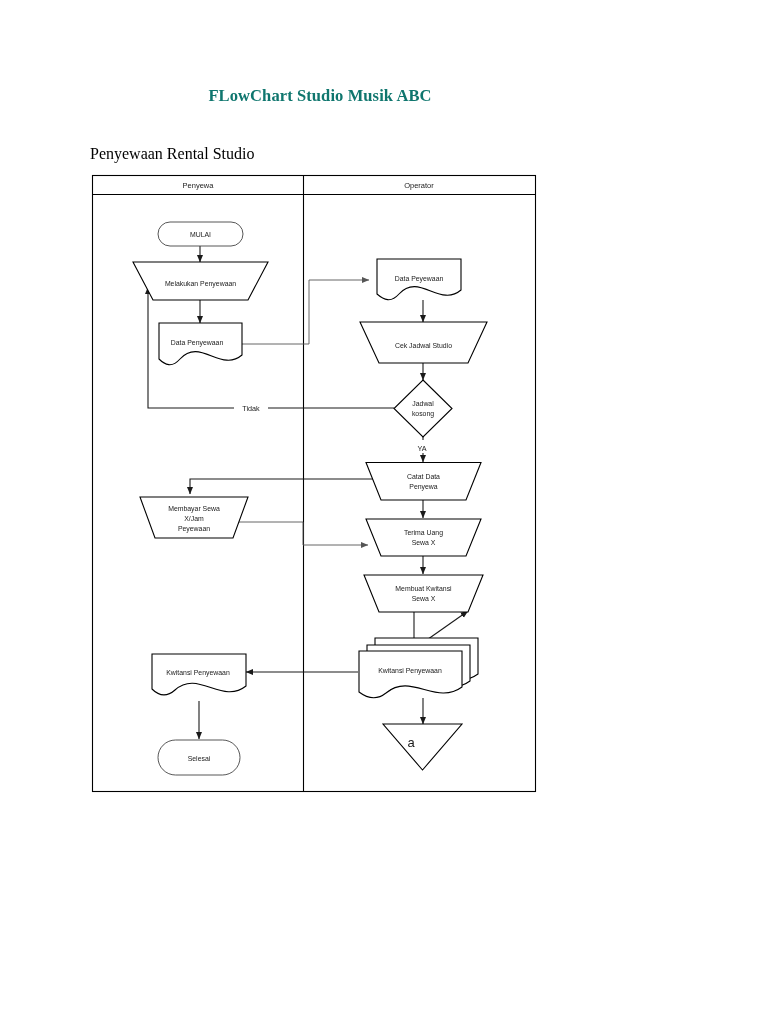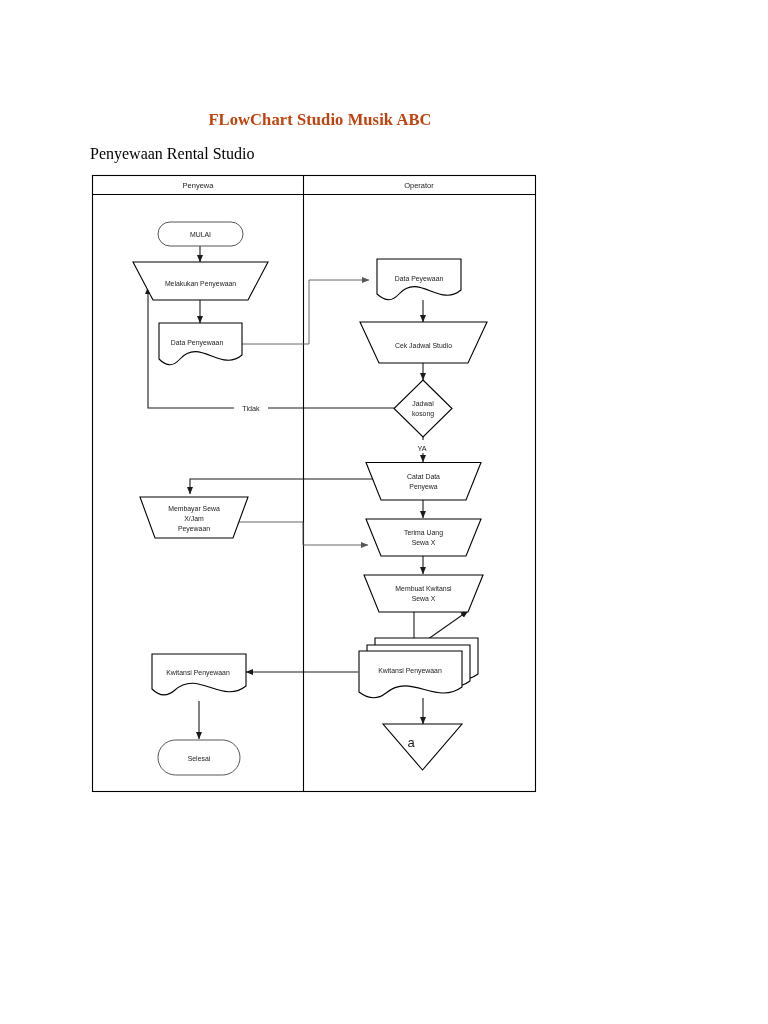--- a/index.html
+++ b/index.html
@@ -21,23 +21,22 @@
   }
   .doc-title {
     position: absolute;
     left: 0;
     top: 86px;
     width: 640px;
     text-align: center;
     font-family: "Liberation Serif", serif;
     font-size: 16.5px;
     font-weight: bold;
-    color: #c2410c;
+    color: #0f766e;
     letter-spacing: 0.1px;
-    margin-top: 24px;
   }
   .section-title {
     position: absolute;
     left: 90px;
     top: 145px;
     font-family: "Liberation Serif", serif;
     font-size: 16px;
     font-weight: normal;
     color: #000000;
   }

